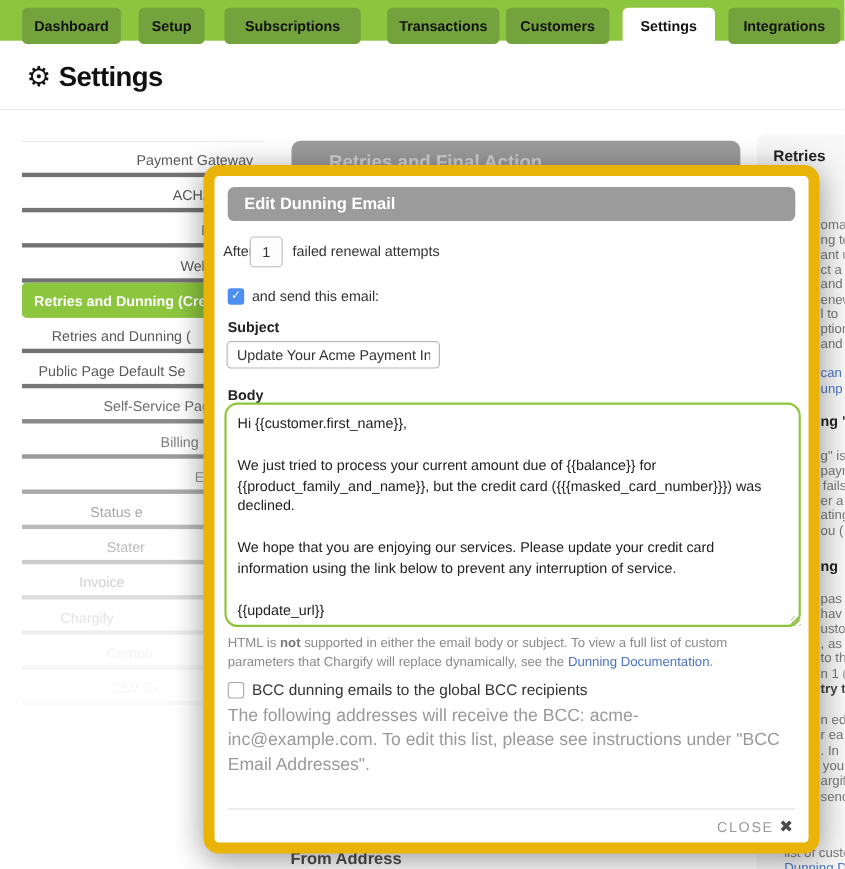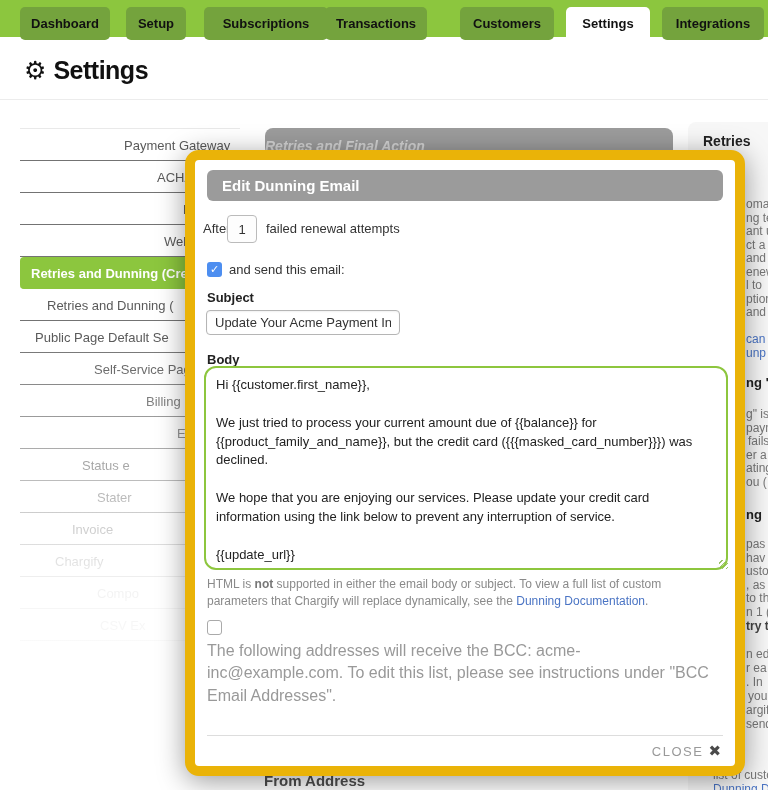--- a/index.html
+++ b/index.html
@@ -15,30 +15,30 @@
   .tab.active { background:#fff; height:38px; line-height:34px; }
 
   
   .page-title { position:absolute; left:24px; top:56px; display:flex; align-items:center; gap:7px; z-index:1; }
   .gear { font-size:25px; color:#111; line-height:1; }
   .page-title h1 { font-size:25px; font-weight:bold; color:#111; letter-spacing:-0.5px; }
   .title-rule { position:absolute; left:0; top:99px; width:768px; border-top:1px solid #ececec; z-index:1; }
 
   
   .sidebar { position:absolute; left:20px; top:128px; width:220px; border-top:1px solid #e9e9e9; z-index:1; }
-  .side-row { position:relative; height:32px; border-bottom:1px solid #737373; }
+  .side-row { position:relative; height:32px; border-bottom:4px solid #737373; }
   .side-row span { position:absolute; top:9px; font-size:13px; color:#5a5a5a; white-space:nowrap; }
   .side-row.active { background:#8cc63e; border-radius:4px; border-bottom-color:#8cc63e; }
   .side-row.active span { color:#fff; font-weight:bold; }
 
   
   .section-bar { position:absolute; left:265px; top:128px; width:408px; height:50px;
                  background:#9c9c9c; border-radius:8px; z-index:1; }
-  .section-bar span { position:absolute; left:0; top:10px; font-size:14px; font-weight:bold;
-                      color:rgba(255,255,255,0.55);font-style:italic; }
+  .section-bar span { position:absolute; left:34px; top:10px; font-size:17px; font-weight:bold;
+                      color:rgba(255,255,255,0.55); }
 
   
   .help-panel { position:absolute; left:688px; top:122px; width:110px; height:668px;
                 background:#f7f7f7; border-top-left-radius:8px; z-index:1; overflow:hidden; }
   .help-title { position:absolute; left:15px; top:11px; font-size:14px; font-weight:bold; color:#222; }
   .frag { position:absolute; font-size:12px; color:#777; white-space:nowrap; }
   .frag.link { color:#4a74c4; }
   .frag.heading { color:#222; font-weight:bold; font-size:13px; }
   .frag.strong { color:#444; font-weight:bold; }
 
@@ -87,21 +87,21 @@
 </head>
 <body>
 
 <div id="stage">
 
   <div class="navbar"></div>
   <div id="tabs">
       <div class="tab" style="left: 20px; width: 90px;">Dashboard</div>
       <div class="tab" style="left: 126px; width: 60px;">Setup</div>
       <div class="tab" style="left: 204px; width: 124px;">Subscriptions</div>
-      <div class="tab" style="left: 325px; width: 102px;">Transactions</div>
+      <div class="tab" style="left: 352px; width: 102px;">Transactions</div>
       <div class="tab" style="left: 460px; width: 94px;">Customers</div>
       <div class="tab active" style="left: 566px; width: 84px;">Settings</div>
       <div class="tab" style="left: 662px; width: 102px;">Integrations</div>
     </div>
 
   <div class="page-title">
     <span class="gear">⚙</span>
     <h1>Settings</h1>
   </div>
   <div class="title-rule"></div>
@@ -227,20 +227,21 @@
 We hope that you are enjoying our services. Please update your credit card information using the link below to prevent any interruption of service. 
 
 {{update_url}}
 
 If you need any help, please so not hesitate to contact support@example.com.</textarea>
     <div class="m-abs grip"></div>
 
     <div class="m-abs m-note"><span>HTML is </span><b>not</b><span> supported in either the email body or subject. To view a full list of custom parameters that Chargify will replace dynamically, see the </span><span class="m-link">Dunning Documentation</span><span>.</span></div>
 
     <span class="m-abs cb unchecked" style="left:12px; top:460px;"></span>
+    <span class="m-abs bcc-label" style="left:34px; top:459px;">BCC dunning emails to the global BCC recipients</span>
     <div class="m-abs bcc-note">The following addresses will receive the BCC: acme-inc@example.com. To edit this list, please see instructions under "BCC Email Addresses".</div>
 
 
     <div class="m-abs m-divider"></div>
     <div class="m-abs m-close"><span>CLOSE</span><span class="x">✖</span></div>
   </div>
 
 </div>
 
 </body></html>

